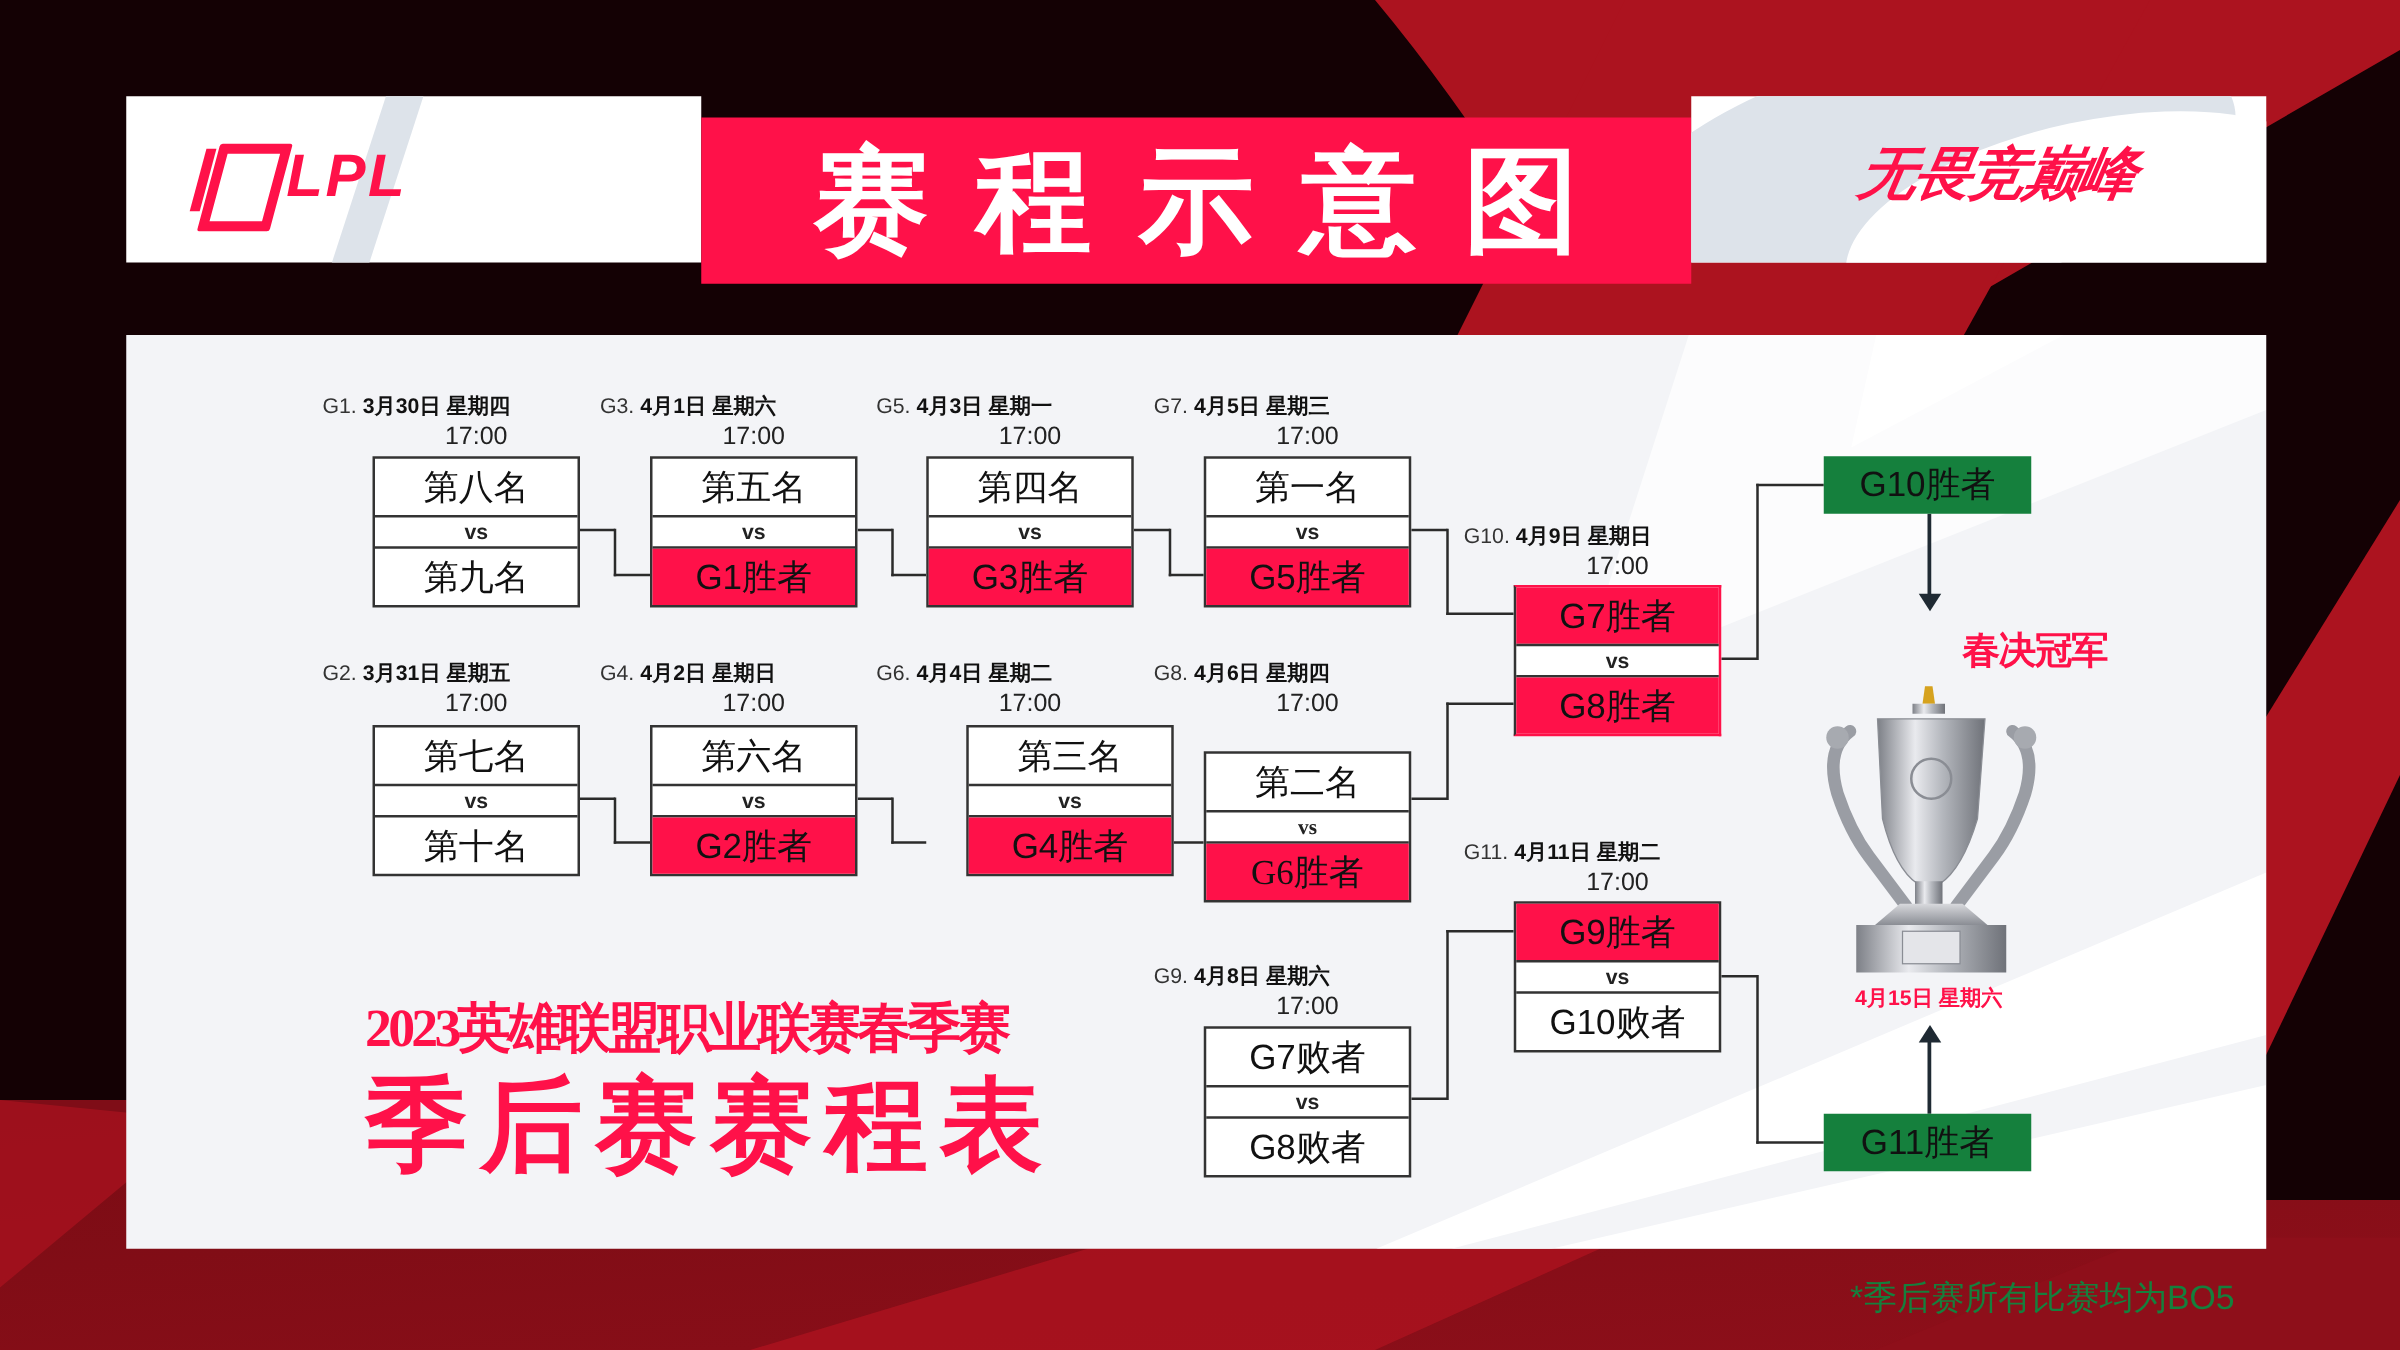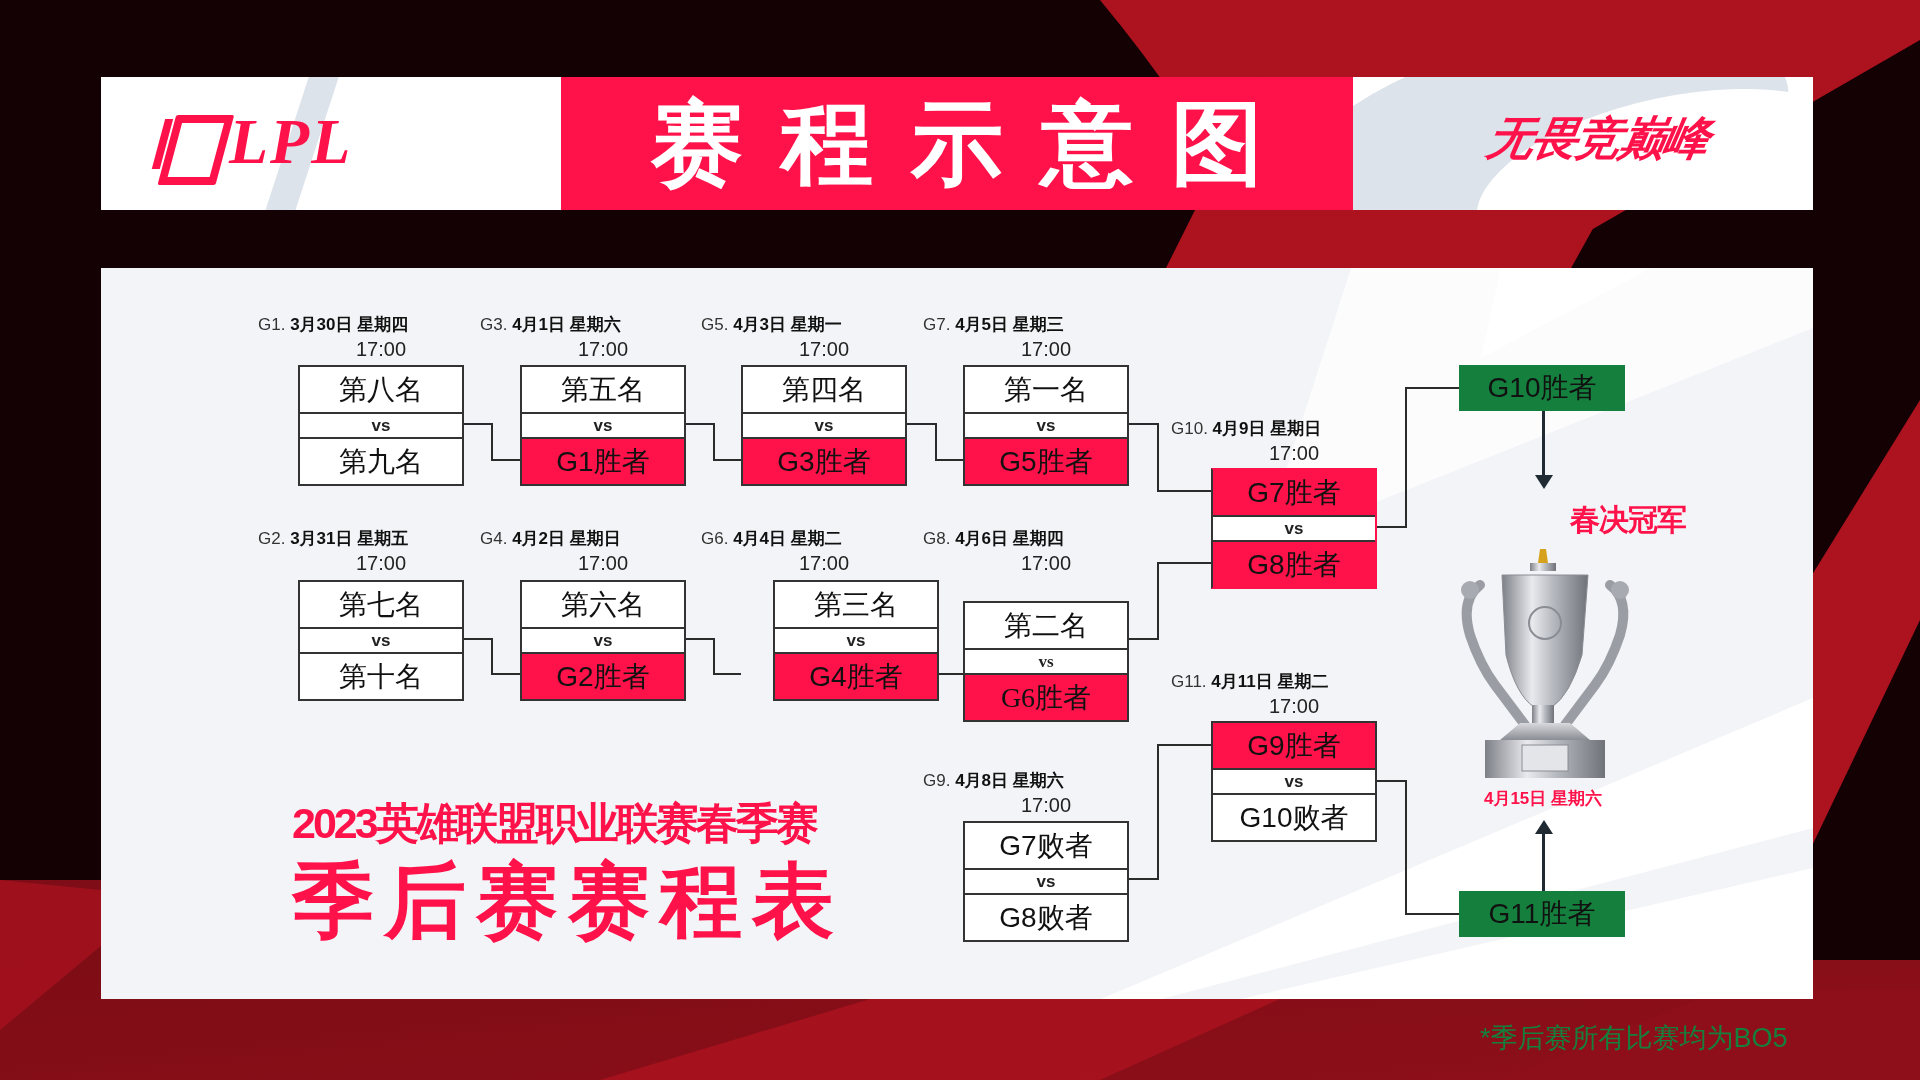--- a/index.html
+++ b/index.html
@@ -13,23 +13,23 @@
   .bg svg { position: absolute; left: 0; top: 0; }
 
   
   .header { position: absolute; left: 101px; top: 77px; width: 1712px; height: 133px; }
   .hdr-left { position: absolute; left: 0; top: 0; width: 460px; height: 133px; background: #ffffff; overflow: hidden; }
   .hdr-left .stripe { position: absolute; left: 185px; top: -10px; width: 30px; height: 160px; background: #dde3ea; transform: skewX(-18deg); }
   .logo { position: absolute; left: 58px; top: 30px; height: 70px; display: flex; align-items: center; }
   .logo-mark { width: 62px; height: 62px; position: relative; transform: skewX(-15deg); margin-right: 8px; }
   .logo-mark::before { content: ""; position: absolute; left: 10px; top: 4px; width: 42px; height: 54px; border: 8px solid #ff1149; border-radius: 2px; }
   .logo-mark::after { content: ""; position: absolute; left: 0; top: 8px; width: 8px; height: 50px; background: #ff1149; }
-  .logo-text { font-family: Liberation Serif, serif; font-weight: bold; font-style: italic; font-size: 64px; color: #ff1149; letter-spacing: 2px; line-height: 1; }
-
-  .hdr-mid { position: absolute; left: 460px; top: 0; width: 792px; height: 133px; background: #ff1149; display: flex; align-items: center; justify-content: center; }
+  .logo-text { font-family: Liberation Sans, sans-serif; font-weight: bold; font-style: italic; font-size: 48px; color: #ff1149; letter-spacing: 2px; line-height: 1; }
+
+  .hdr-mid { position: absolute; left: 460px; top: 17px; width: 792px; height: 133px; background: #ff1149; display: flex; align-items: center; justify-content: center; }
   .hdr-title { color: #ffffff; font-family: "DejaVu Sans", sans-serif; font-weight: bold; font-size: 92px; letter-spacing: 38px; padding-left: 38px; line-height: 1; }
 
   .hdr-right { position: absolute; left: 1252px; top: 0; width: 460px; height: 133px; background: #ffffff; overflow: hidden; }
   .hdr-right .swoosh { position: absolute; left: -60px; top: -40px; width: 500px; height: 200px; border-radius: 50%; background: #dde3ea; transform: rotate(-12deg); }
   .hdr-right .swoosh2 { position: absolute; left: 120px; top: 20px; width: 400px; height: 170px; border-radius: 50%; background: #ffffff; transform: rotate(-12deg); }
   .slogan { position: absolute; left: 135px; top: 38px; font-family: "DejaVu Sans", sans-serif; font-weight: bold; font-style: italic; font-size: 46px; color: #ff1149; line-height: 1; letter-spacing: -2px; transform: skewX(-10deg); }
 
   
   .panel { position: absolute; left: 101px; top: 268px; width: 1712px; height: 731px; background: #f3f4f7; overflow: hidden; }
   .panel .deco { position: absolute; inset: 0; }
@@ -46,21 +46,21 @@
   .row.win { background: #ff1149; }
   .single { position: absolute; width: 166px; height: 46px; background: #15803d; display: flex; align-items: center; justify-content: center; font-size: 28px; color: #111; }
 
   .line { position: absolute; background: #2b2b2b; }
 
   .champ-title { position: absolute; left: 1400px; width: 286px; top: 500px; text-align: right; font-family: "DejaVu Sans", sans-serif; font-weight: bold; font-size: 30px; color: #ff1149; letter-spacing: -1px; }
   .final-date { position: absolute; left: 1400px; width: 286px; top: 787px; text-align: center; font-weight: bold; font-size: 17px; color: #ff1149; }
 
   .trophy { position: absolute; left: 1440px; top: 545px; width: 210px; height: 235px; }
 
-  .sub1 { position: absolute; left: 292px; top: 802px; font-family: Liberation Sans, sans-serif; font-weight: bold; font-size: 43px; color: #ff1149; letter-spacing: -3px; line-height: 1; white-space: nowrap; }
+  .sub1 { position: absolute; left: 292px; top: 802px; font-family: Liberation Serif, serif; font-weight: bold; font-size: 43px; color: #ff1149; letter-spacing: -3px; line-height: 1; white-space: nowrap; }
   .sub2 { position: absolute; left: 292px; top: 860px; font-family: "DejaVu Sans", sans-serif; font-weight: bold; font-size: 82px; color: #ff1149; letter-spacing: 10px; line-height: 1; white-space: nowrap; }
 
   .note { position: absolute; left: 1480px; top: 1020px; font-size: 27px; color: #15803d; white-space: nowrap; }
 </style>
 </head>
 <body>
 
 <div class="bg">
   <svg width="1920" height="1080" viewBox="0 0 1920 1080">
     <defs>

